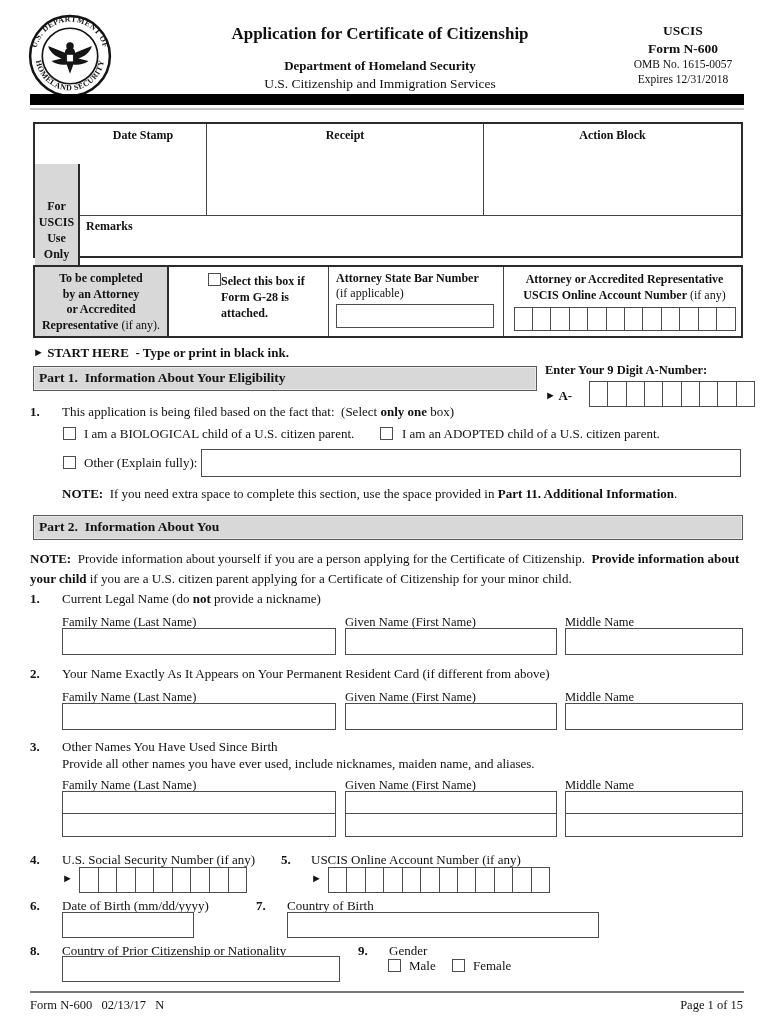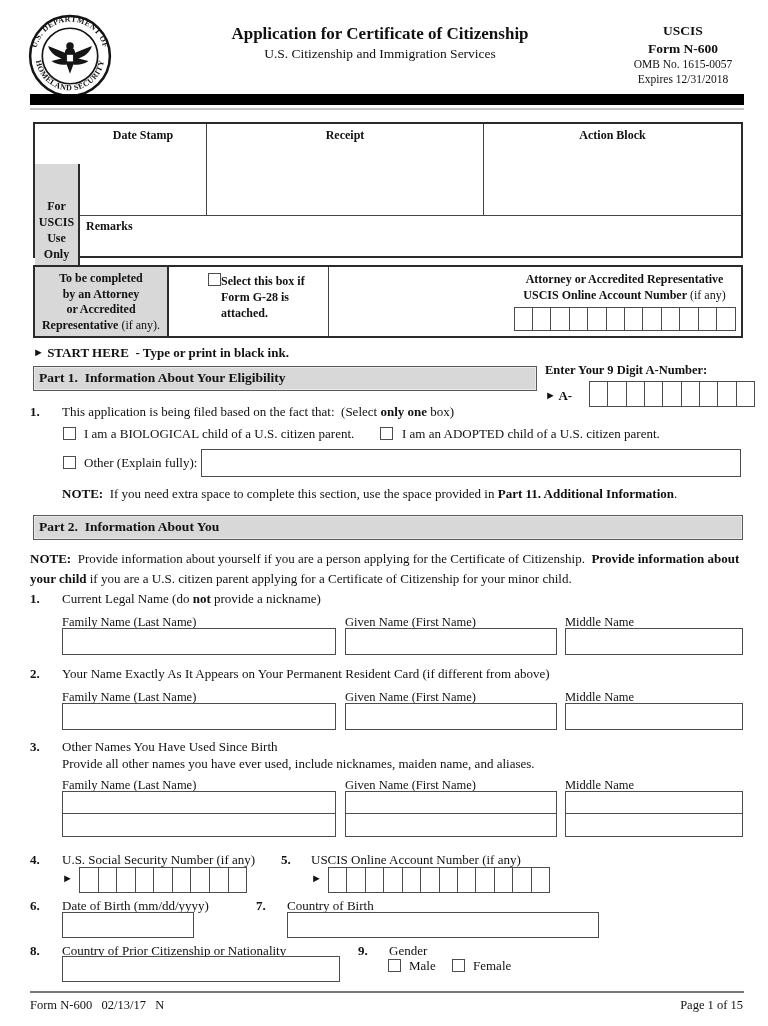--- a/index.html
+++ b/index.html
@@ -51,20 +51,21 @@
     </text>
     <g fill="#151515">
       <circle cx="50" cy="38" r="4.5"></circle>
       <path d="M50 40 c-4 0 -6 3 -6 6 l-20 -8 c2 8 10 13 16 15 l-12 3 c5 4 13 5 18 4 l4 11 4 -11 c5 1 13 0 18 -4 l-12 -3 c6 -2 14 -7 16 -15 l-20 8 c0 -3 -2 -6 -6 -6 z"></path>
       <rect x="46" y="48" width="8" height="9" fill="#fff" stroke="#151515" stroke-width="1"></rect>
     </g>
   </svg>
 
   <div class="abs ctr" style="left:140px; top:24px; width:480px;">
     <div class="b" style="font-size:17px;">Application for Certificate of Citizenship</div>
+    <div class="b" style="font-size:13px; margin-top:14px;">Department of Homeland Security</div>
     <div style="font-size:13.5px; margin-top:2px;">U.S. Citizenship and Immigration Services</div>
   </div>
 
   <div class="abs ctr" style="left:612px; top:22px; width:142px; line-height:1.3;">
     <div class="b" style="font-size:13.5px;">USCIS</div>
     <div class="b" style="font-size:13.5px;">Form N-600</div>
     <div class="xs">OMB No. 1615-0057</div>
     <div class="xs">Expires 12/31/2018</div>
   </div>
 
@@ -95,20 +96,25 @@
   <div class="big-box" style="left:33px; top:265px; width:710px; height:73px;">
     <div class="gray abs ctr" style="left:0; top:0; width:134px; height:69px; border-right:2px solid #2b2b2b; padding-top:4px; line-height:1.3;">
       <div class="b sm">To be completed</div>
       <div class="b sm">by an Attorney</div>
       <div class="b sm">or Accredited</div>
       <div class="sm"><span class="b">Representative</span><span class="pre"> (if any).</span></div>
     </div>
     <div class="abs" style="left:166px; top:0; width:128px; height:69px; border-right:1.6px solid #444; padding:6px 4px 0 7px; display:flex; ">
       <span class="cb-s"></span>
       <span class="b sm" style="line-height:1.35;">Select this box if Form G-28 is attached.</span>
+    </div>
+    <div class="abs" style="left:294px; top:0; width:175px; height:69px; border-right:1.6px solid #444; padding:4px 6px 0 7px;">
+      <div class="b sm">Attorney State Bar Number</div>
+      <div class="sm">(if applicable)</div>
+      <div style="margin-top:3px; width:158px; height:24px; border:1.6px solid #4d4d4d; background:#fff;"></div>
     </div>
     <div class="abs ctr" style="left:469px; top:0; width:241px; height:49px; padding-top:5px; line-height:1.3;">
       <div class="b sm">Attorney or Accredited Representative</div>
       <div class="sm"><span class="b">USCIS Online Account Number</span><span class="pre"> (if any)</span></div>
       <div class="comb" style="width:222px; height:24px; margin:4px auto 0;">
           <span class="comb-cell"></span>
           <span class="comb-cell"></span>
           <span class="comb-cell"></span>
           <span class="comb-cell"></span>
           <span class="comb-cell"></span>

